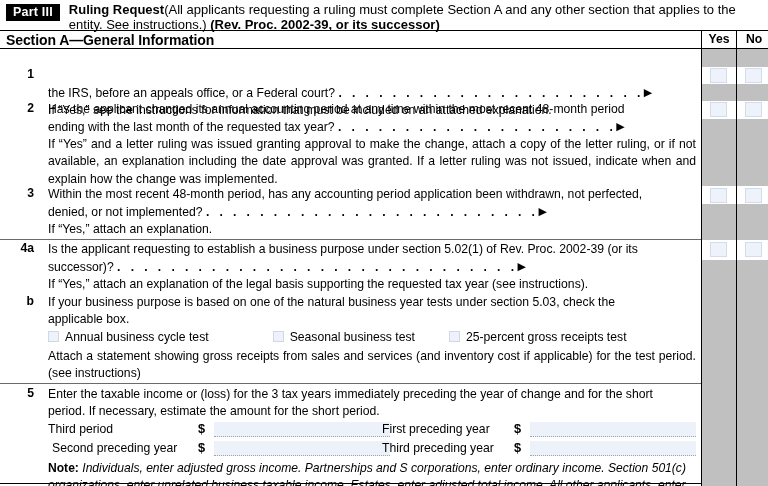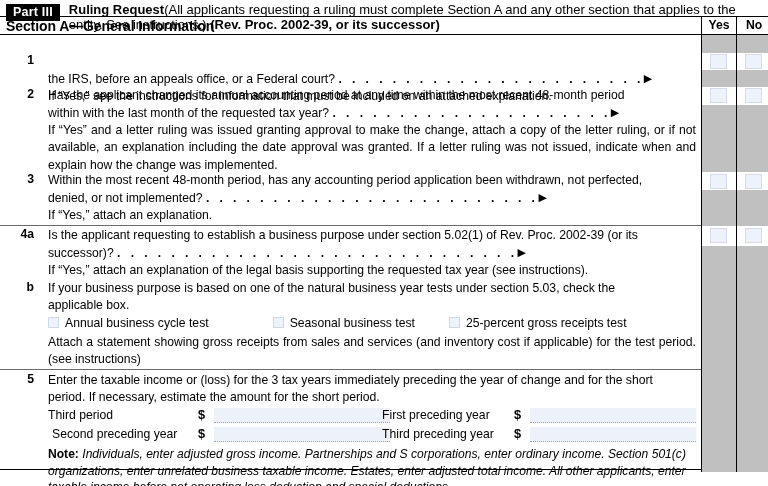--- a/index.html
+++ b/index.html
@@ -22,21 +22,21 @@
     box-sizing: border-box;
     overflow: hidden;
   }
 
   
   .part-header {
     display: flex;
     align-items: flex-start;
     padding: 3px 16px 2px 6px;
     border-bottom: 1.6px solid #000;
-    height: 17px;
+    height: 31px;
     box-sizing: border-box;
   }
   .part-tag {
     background: #000;
     color: #fff;
     font-weight: bold;
     font-size: 12.5px;
     letter-spacing: .2px;
     padding: 2px 7px 2px 7px;
     line-height: 13px;
@@ -293,21 +293,21 @@
         <span>the IRS, before an appeals office, or a Federal court?</span>
         <span class="leaders">. . . . . . . . . . . . . . . . . . . . . . .</span><span class="arrow">▶</span>
       </div>
       <div class="qtext sub" style="top:53px;width:648px;">If “Yes,” see the instructions for information that must be included on an attached explanation.</div>
     </div>
 
     <div class="q">
       <div class="qnum" style="left:0px;top:52px;">2</div>
       <div class="qtext" style="top:52px;width:648px;">
         <span>Has the applicant changed its annual accounting period at any time within the most recent 48-month period</span><br>
-        <span>within with the last month of the requested tax year?</span>
+        <span>ending with the last month of the requested tax year?</span>
         <span class="leaders">. . . . . . . . . . . . . . . . . . . . .</span><span class="arrow">▶</span>
       </div>
       <div class="qtext sub justify" style="top:87px;width:648px;">If “Yes” and a letter ruling was issued granting approval to make the change, attach a copy of the letter ruling, or if not available, an explanation including the date approval was granted. If a letter ruling was not issued, indicate when and explain how the change was implemented.</div>
     </div>
 
     <div class="q">
       <div class="qnum" style="left:0px;top:137px;">3</div>
       <div class="qtext" style="top:137px;width:648px;">
         <span>Within the most recent 48-month period, has any accounting period application been withdrawn, not perfected,</span><br>
         <span>denied, or not implemented?</span>

